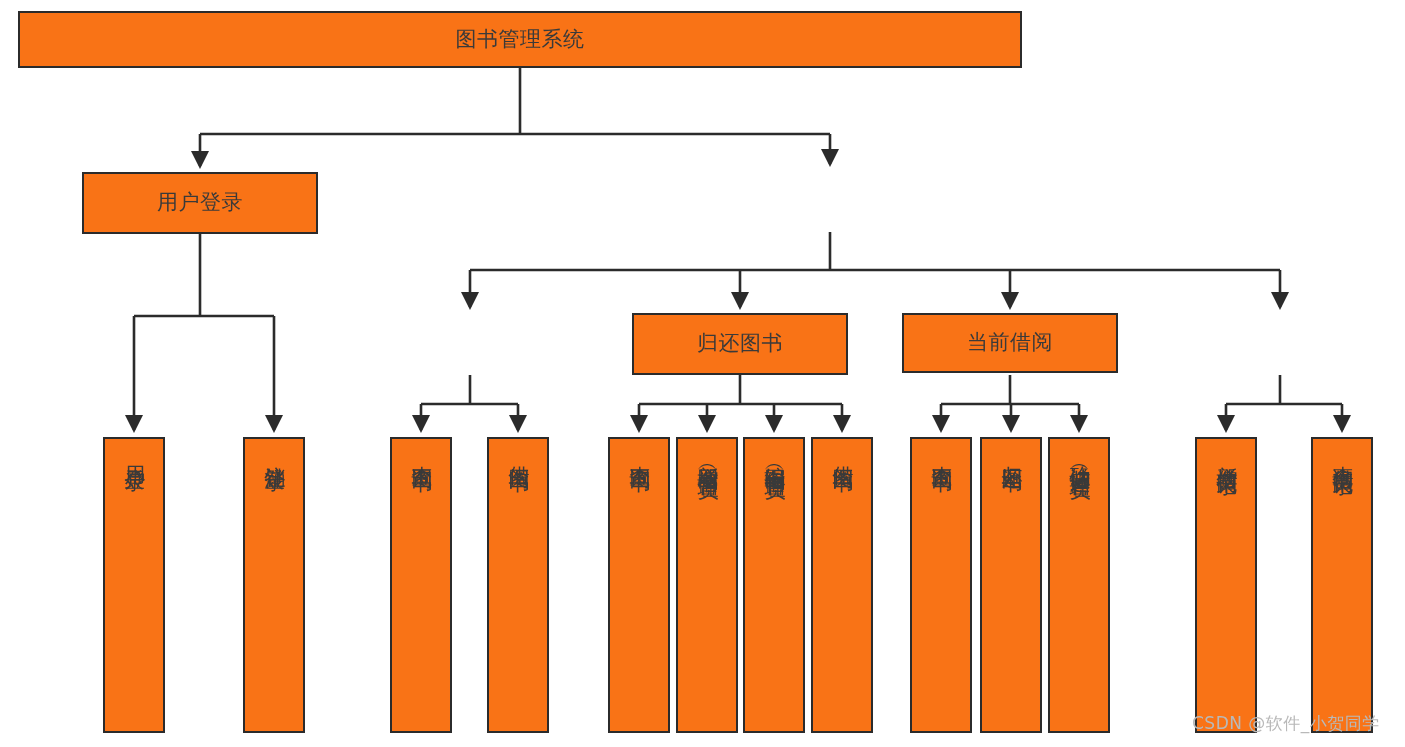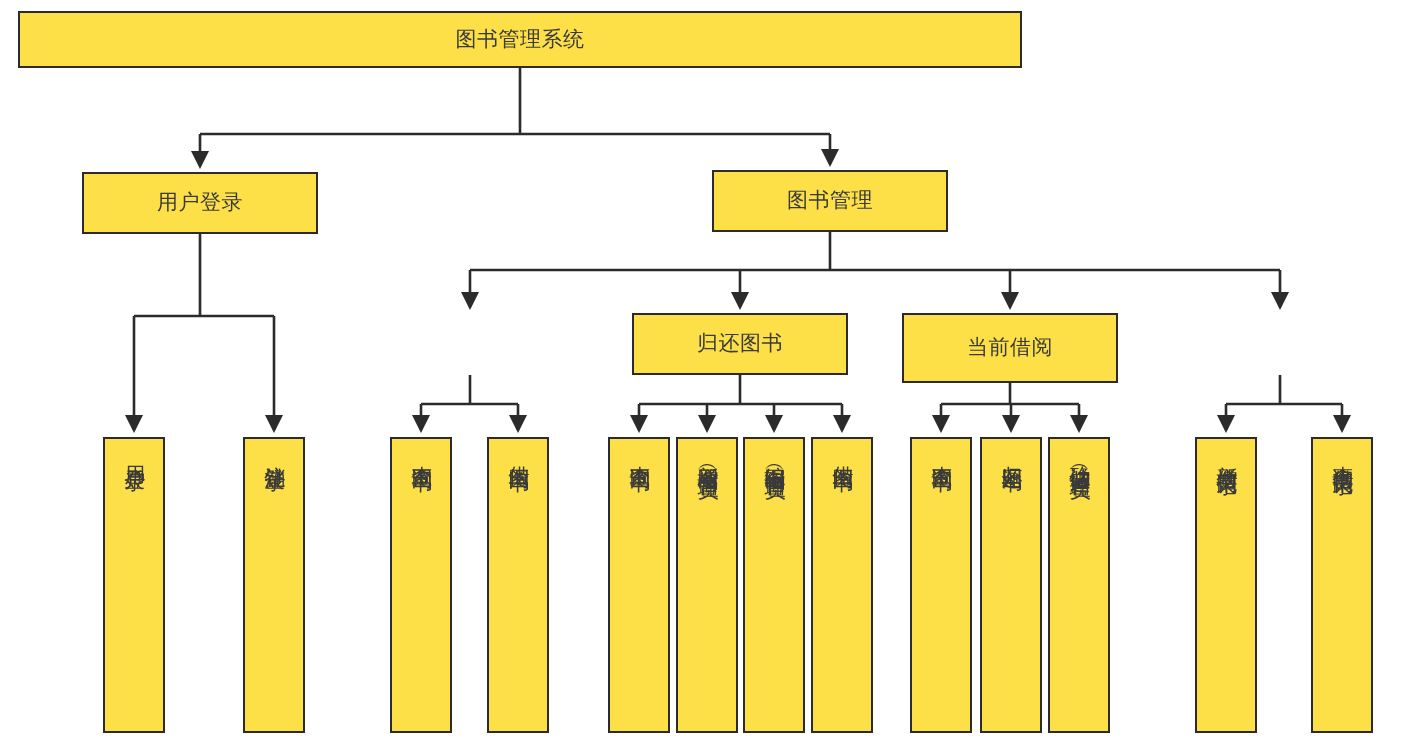--- a/index.html
+++ b/index.html
@@ -21,21 +21,21 @@
     position: absolute;
     left: 0;
     top: 0;
     width: 1405px;
     height: 747px;
     pointer-events: none;
   }
   .node {
     position: absolute;
     box-sizing: border-box;
-    background: #fde047;
+    background: #f97316;
     border: 2px solid #2b2b2b;
     display: flex;
     align-items: center;
     justify-content: center;
     color: #3a3a3a;
   }
   .node .label {
     color: #3a3a3a;
     letter-spacing: 0.5px;
   }
@@ -122,28 +122,25 @@
     </g>
   </svg>
 
   <div class="node horiz" style="left:18px; top:11px; width:1004px; height:57px;">
     <span class="label">图书管理系统</span>
   </div>
 
   <div class="node horiz" style="left:82px; top:172px; width:236px; height:62px;">
     <span class="label">用户登录</span>
   </div>
-  <div class="node horiz" style="left:712px; top:170px; width:236px; height:62px;">
-    <span class="label">图书管理</span>
-  </div>
 
   <div class="node horiz" style="left:632px; top:313px; width:216px; height:62px;">
     <span class="label">归还图书</span>
   </div>
-  <div class="node horiz" style="left:902px; top:313px; width:216px; height:70px;">
+  <div class="node horiz" style="left:902px; top:313px; width:216px; height:60px;">
     <span class="label">当前借阅</span>
   </div>
 
   <div class="node vert" style="left:103px; top:437px; width:62px; height:296px;">
     <span class="label">用户登录</span>
   </div>
   <div class="node vert" style="left:243px; top:437px; width:62px; height:296px;">
     <span class="label">注销登录</span>
   </div>
 
@@ -177,14 +174,15 @@
     <span class="label">确认归还（管理员）</span>
   </div>
 
   <div class="node vert" style="left:1195px; top:437px; width:62px; height:296px;">
     <span class="label">新增借阅记录</span>
   </div>
   <div class="node vert" style="left:1311px; top:437px; width:62px; height:296px;">
     <span class="label">查询借阅记录</span>
   </div>
 
+  <div class="watermark">CSDN @软件_小贺同学</div>
 
 </div>
 
 </body></html>

